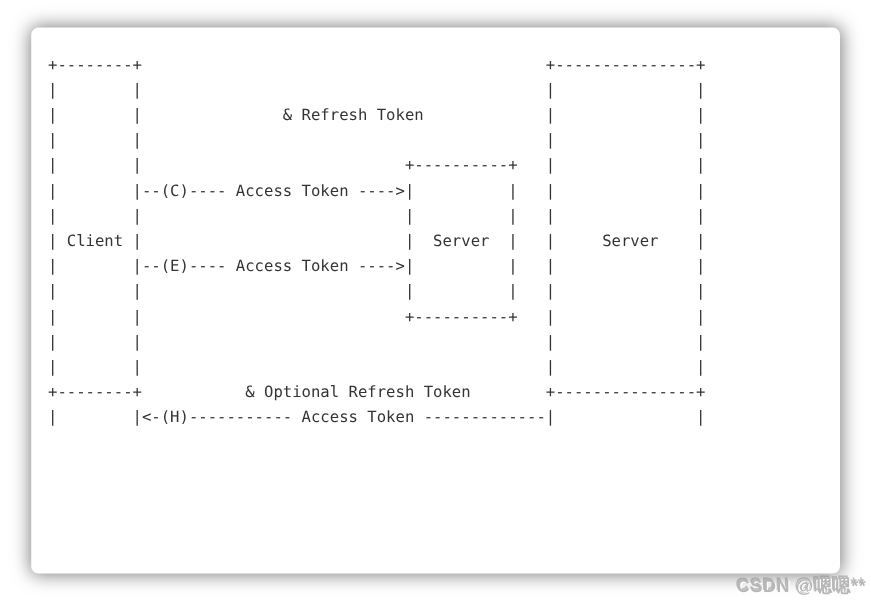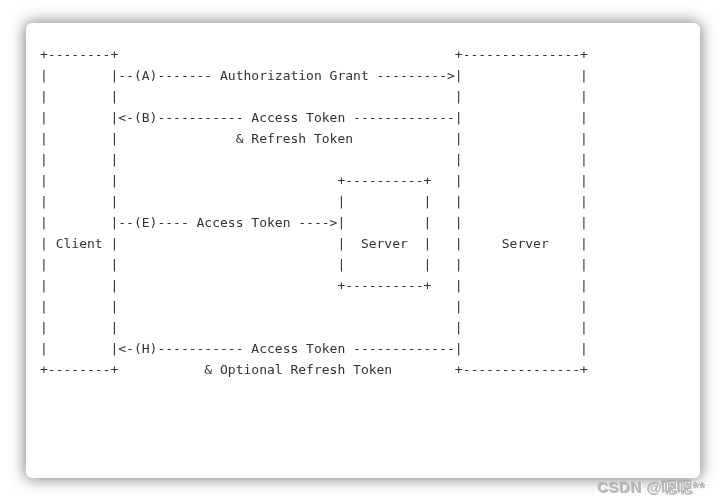--- a/index.html
+++ b/index.html
@@ -33,48 +33,47 @@
   }
   .ascii .ln {
     font-family: "DejaVu Sans Mono", "Liberation Mono", monospace;
     font-size: 13px;
     line-height: 21px;
     white-space: pre;
     letter-spacing: 0;
   }
   .watermark {
     position: absolute;
-    right: 20px;
+    right: 4px;
     bottom: 5px;
     font-family: "Liberation Sans", "DejaVu Sans", sans-serif;
     font-size: 15px;
     font-weight: bold;
     color: #b7b7b7;
     letter-spacing: 0.5px;
     text-shadow: 1px 1px 0 #ffffff, -1px -1px 0 rgba(125,125,125,0.45);
   }
 </style>
 </head>
 <body>
 
 <div class="stage">
   <div class="card">
     <div class="ascii">
       <div class="ln">+--------+                                           +---------------+</div>
-      <div class="ln">|        |--(A)------- Authorization Grant ---------&gt;|               |</div>
       <div class="ln">|        |                                           |               |</div>
-      <div class="ln">|        |&lt;-(B)----------- Access Token -------------|               |</div>
       <div class="ln">|        |               &amp; Refresh Token             |               |</div>
       <div class="ln">|        |                                           |               |</div>
       <div class="ln">|        |                            +----------+   |               |</div>
+      <div class="ln">|        |--(C)---- Access Token ----&gt;|          |   |               |</div>
       <div class="ln">|        |                            |          |   |               |</div>
+      <div class="ln">| Client |                            |  Server  |   |     Server    |</div>
       <div class="ln">|        |--(E)---- Access Token ----&gt;|          |   |               |</div>
-      <div class="ln">| Client |                            |  Server  |   |     Server    |</div>
       <div class="ln">|        |                            |          |   |               |</div>
       <div class="ln">|        |                            +----------+   |               |</div>
       <div class="ln">|        |                                           |               |</div>
       <div class="ln">|        |                                           |               |</div>
+      <div class="ln">+--------+           &amp; Optional Refresh Token        +---------------+</div>
       <div class="ln">|        |&lt;-(H)----------- Access Token -------------|               |</div>
-      <div class="ln">+--------+           &amp; Optional Refresh Token        +---------------+</div>
     </div>
   </div>
   <div class="watermark">CSDN @嗯嗯**</div>
 </div>
 
 </body></html>

